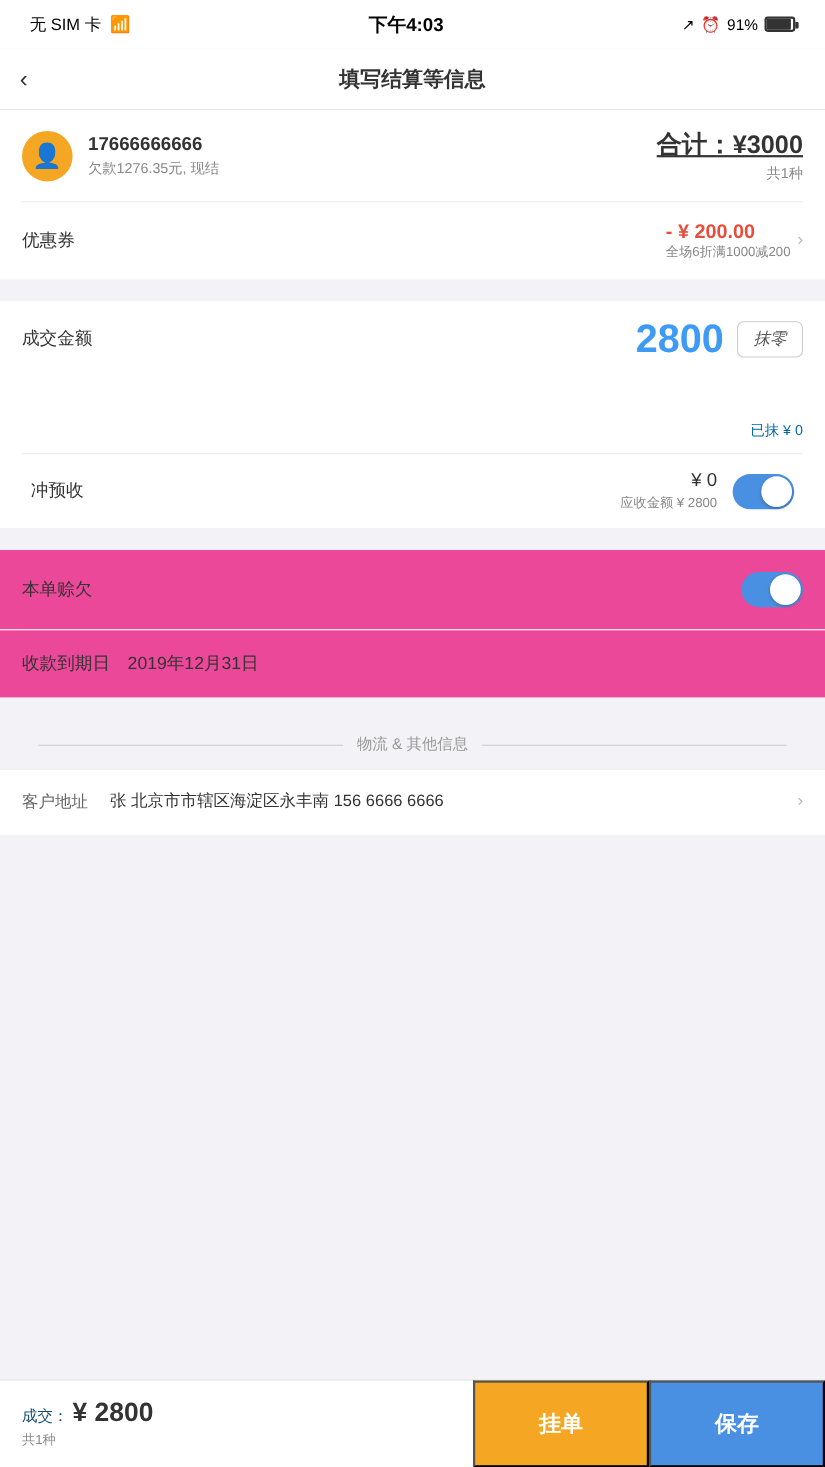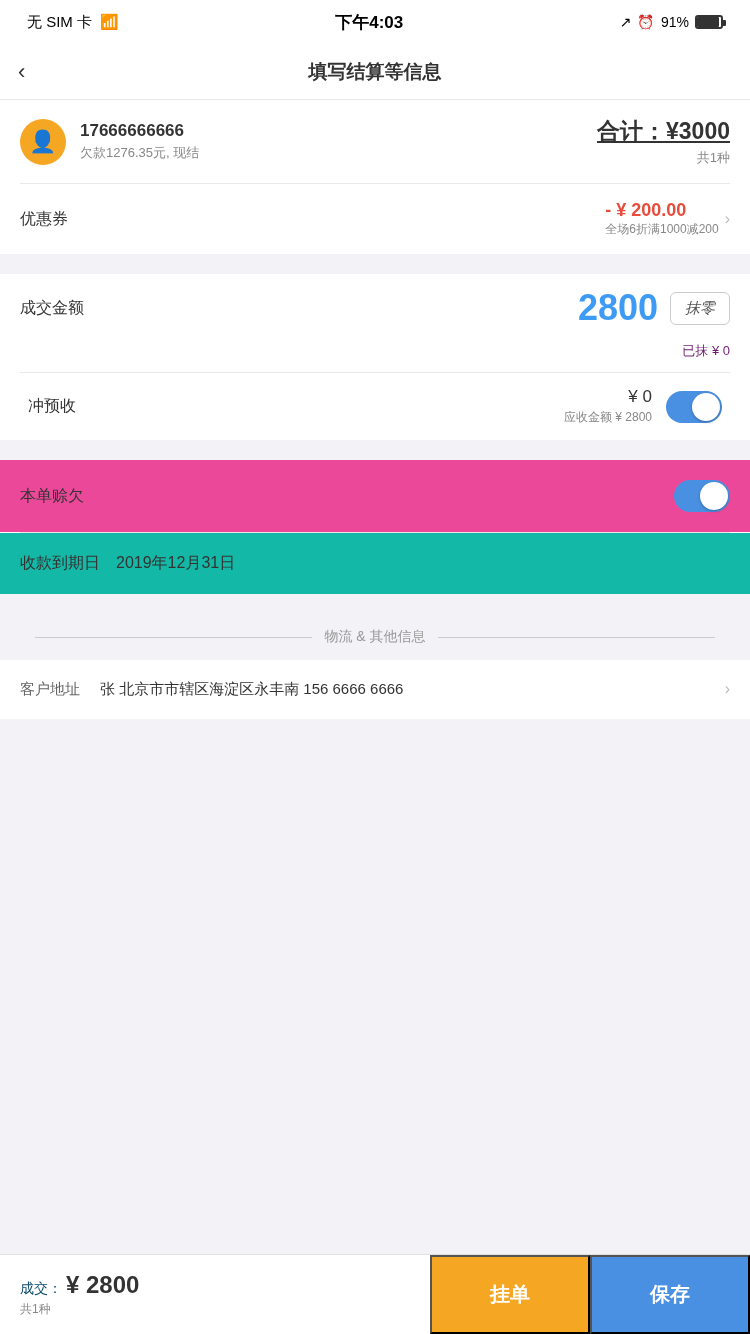--- a/index.html
+++ b/index.html
@@ -113,21 +113,21 @@
       padding: 16px 20px;
       background: #fff;
     }
     .deal-label { font-size: 16px; color: #333; }
     .deal-right { display: flex; align-items: center; gap: 12px; }
     .deal-amount { font-size: 36px; font-weight: 700; color: #3d9af5; line-height: 1; }
     .round-btn {
       border: 1px solid #ccc; border-radius: 6px; padding: 6px 14px;
       font-size: 15px; color: #555; background: #fff; cursor: pointer; font-style: italic;
     }
-    .deal-sub { font-size: 13px; color: #701a75; text-align: right; padding: 0 20px 12px; }
+    .deal-sub { font-size: 13px; color: #0369a1; text-align: right; padding: 0 20px 12px; margin-top: 40px; }
 
     
     .prepay-row {
       display: flex;
       align-items: center;
       justify-content: space-between;
       padding: 14px 28px;
       background: #fff;
     }
     .prepay-label { font-size: 16px; color: #333; }
@@ -155,21 +155,21 @@
       padding: 20px 20px;
       background: #ec4899;
     }
     .debt-label { font-size: 16px; color: #333; }
 
     
     .duedate-row {
       display: flex;
       align-items: center;
       padding: 20px 20px;
-      background: #14b8a6;
+      background: #ec4899;
       gap: 16px;
     }
     .duedate-label { font-size: 16px; color: #333; }
     .duedate-value { font-size: 16px; color: #333; }
 
     
     .section-header {
       display: flex;
       align-items: center;
       justify-content: center;

